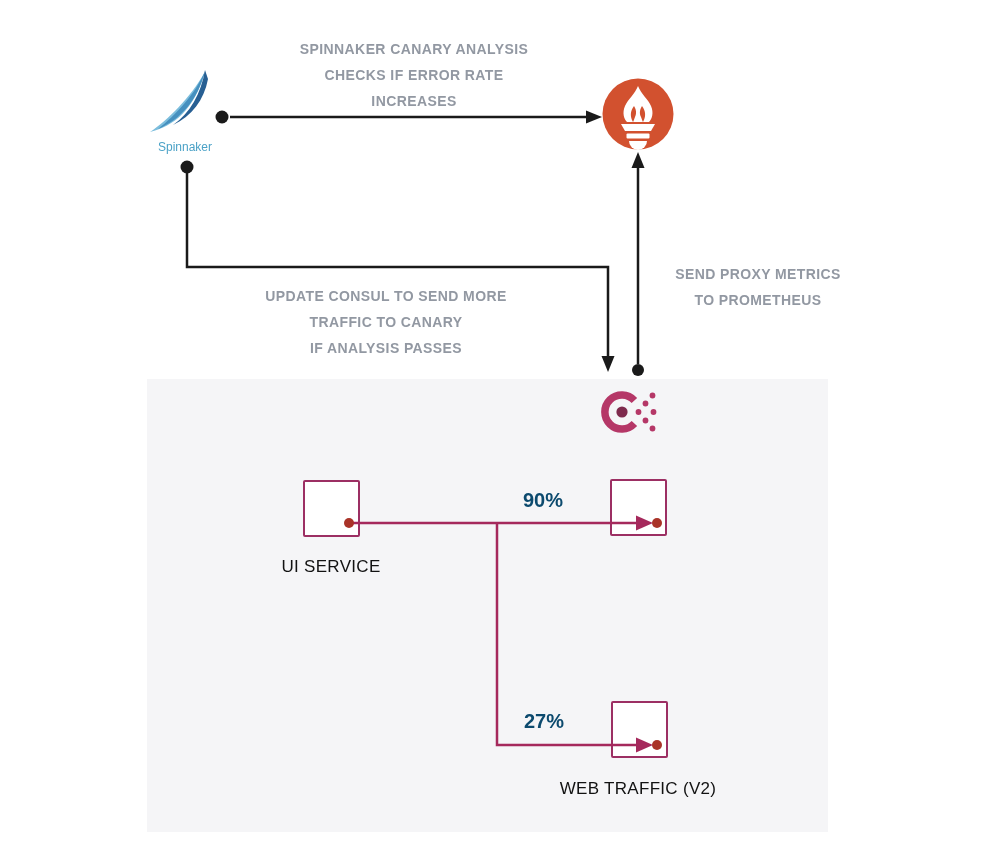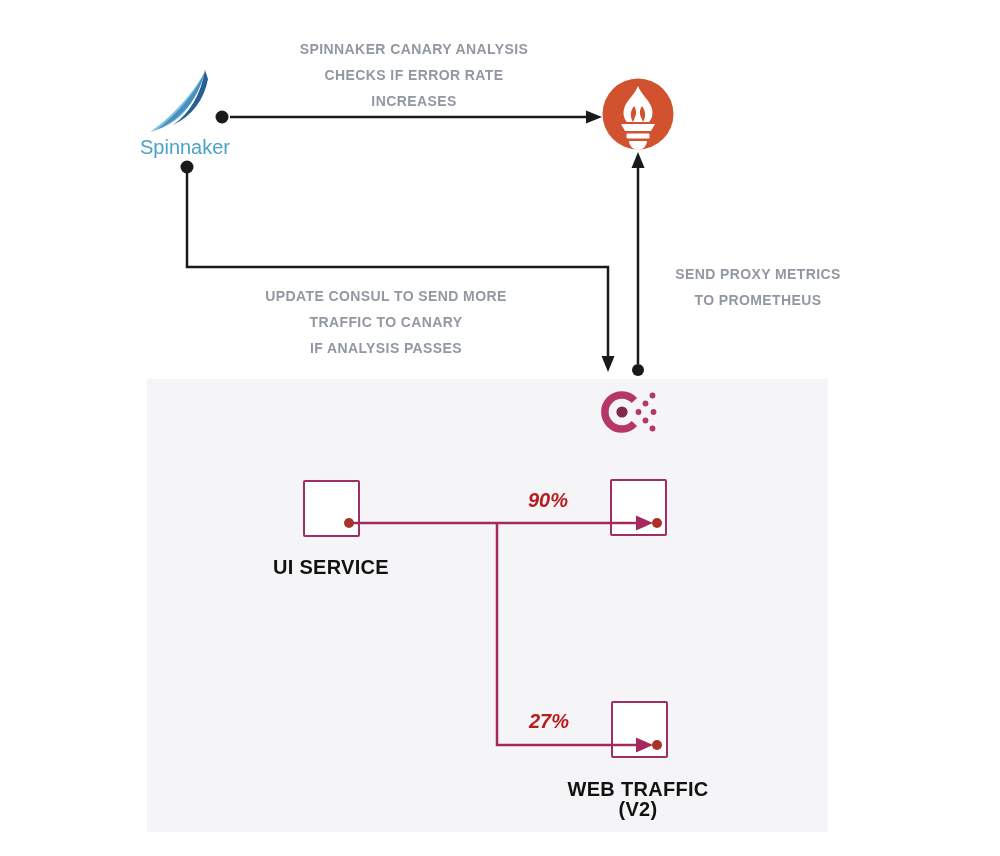--- a/index.html
+++ b/index.html
@@ -10,38 +10,37 @@
   .panel{
     position:absolute;left:147px;top:379px;width:681px;height:453px;
     background:#f5f5f7;
   }
   .overlay{position:absolute;left:0;top:0;width:1000px;height:856px;pointer-events:none;}
   .annotation{
     position:absolute;color:#9298a2;font-weight:700;font-size:14px;line-height:26px;
     text-align:center;letter-spacing:0.4px;white-space:pre-line;
   }
   .node-label{
-    position:absolute;color:#121212;font-weight:700;font-size:20px;line-height:20px;
+    position:absolute;color:#121212;font-weight:400;font-size:17px;line-height:20px;
     text-align:center;letter-spacing:0.3px;
   }
   .pct-label{
-    position:absolute;color:#b91c1c;font-weight:700;font-size:20px;line-height:22px;
-    text-align:right;
-    font-style:italic;
+    position:absolute;color:#0c4a6e;font-weight:700;font-size:20px;line-height:22px;
+    text-align:center;
   }
   .svc-box{
     position:absolute;width:57px;height:57px;box-sizing:border-box;
     background:#ffffff;border:2.5px solid #9c2f63;border-radius:2px;
   }
   .box-ui{left:303px;top:480px;}
   .box-v1{left:610px;top:479px;}
   .box-v2{left:611px;top:701px;}
   .spinnaker-label{
     position:absolute;left:138px;top:135px;width:94px;text-align:center;
-    color:#4ba2c7;font-size:20px;font-weight:400;line-height:24px;
+    color:#4ba2c7;font-size:12px;font-weight:400;line-height:24px;
   }
   .logo-svg{position:absolute;}
   .spin-logo{left:146px;top:64px;width:80px;height:76px;}
 </style>
 </head>
 <body>
 
 <div class="canvas">
 
   <div class="panel"></div>

